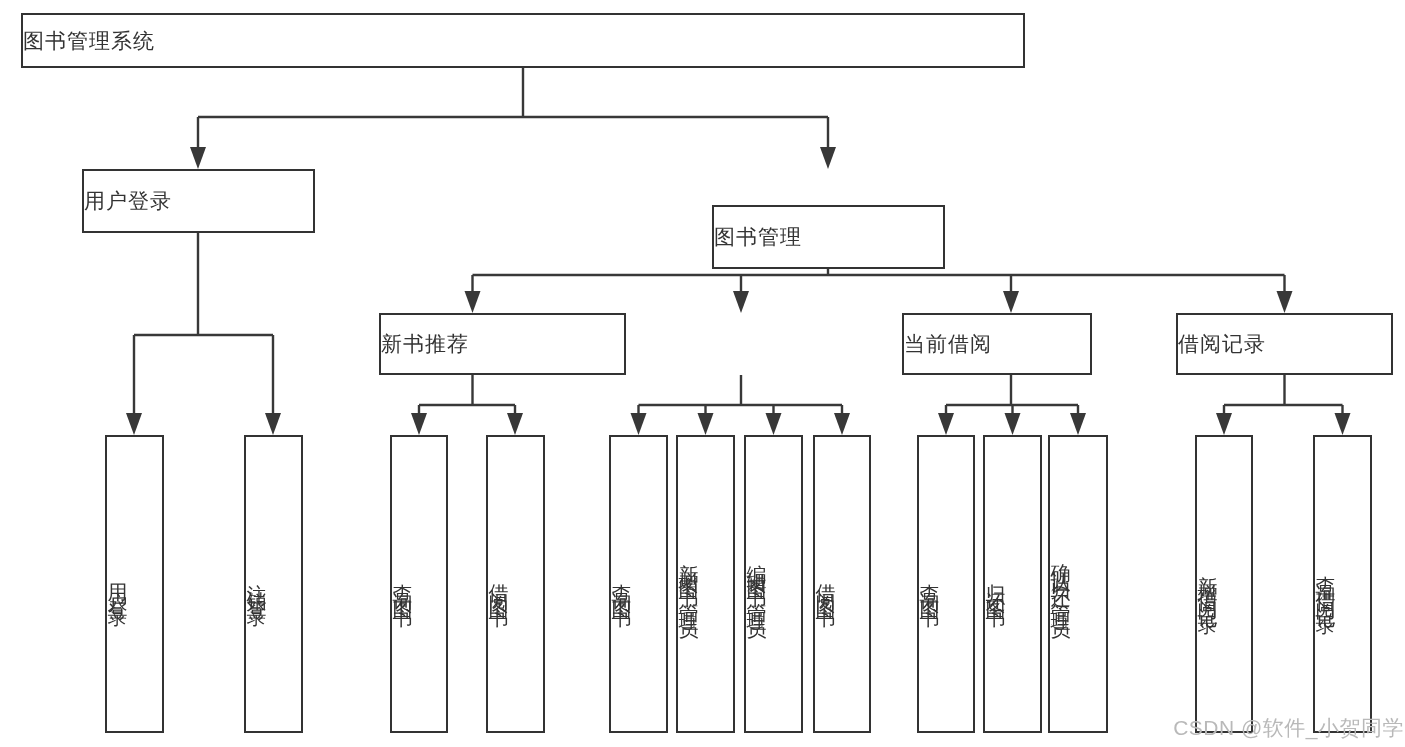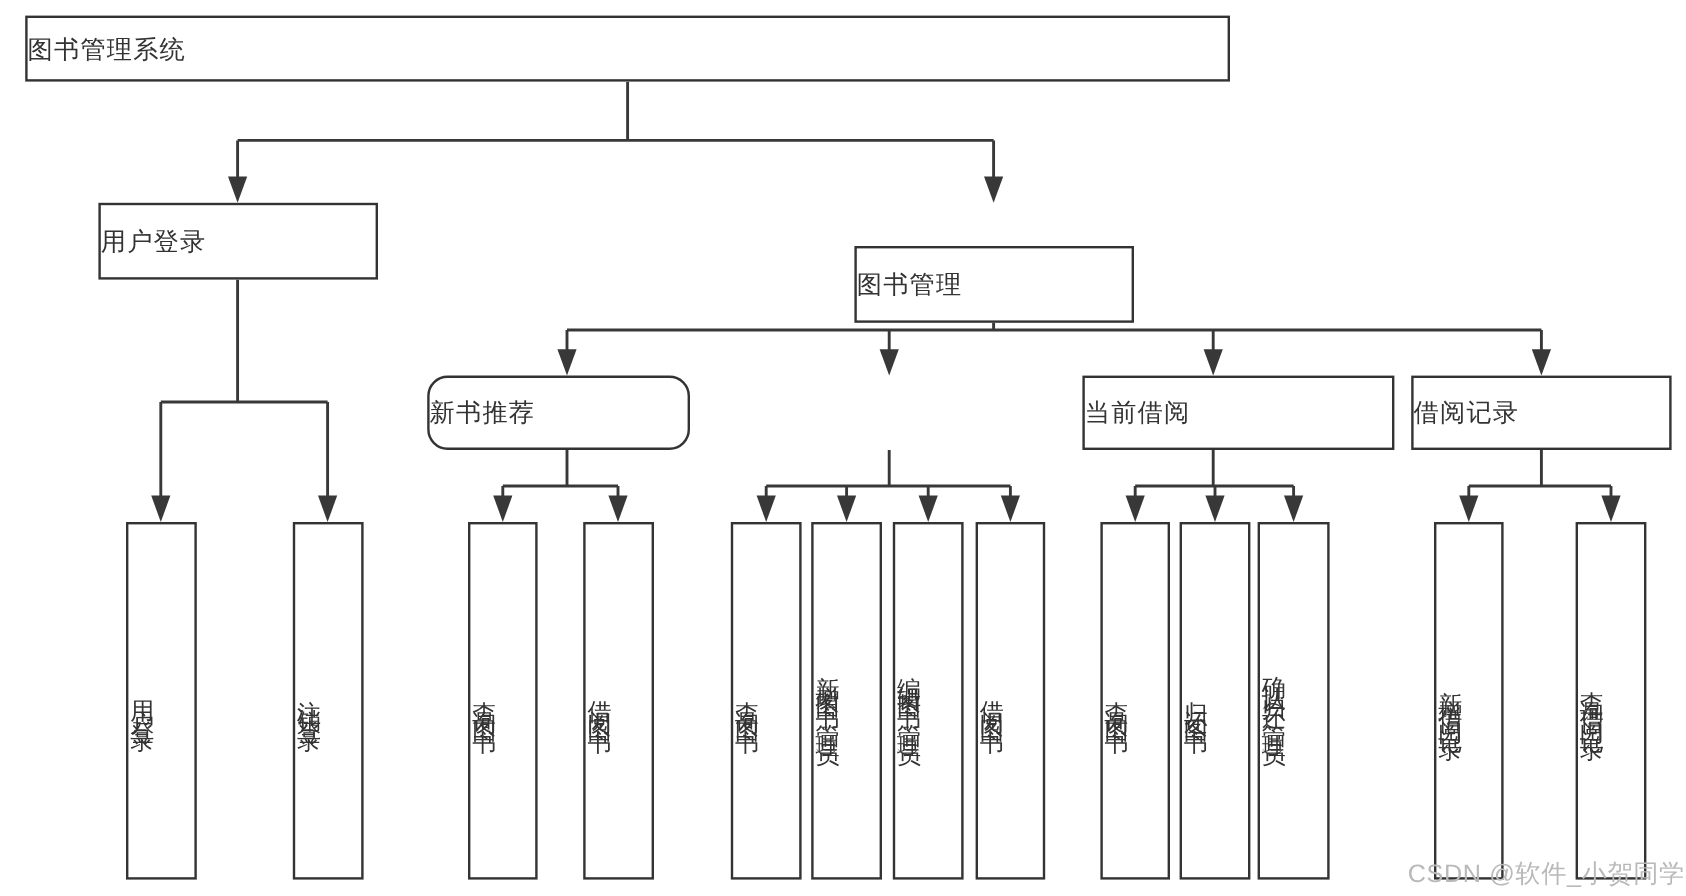--- a/index.html
+++ b/index.html
@@ -110,24 +110,24 @@
     <span>图书管理系统</span>
   </div>
 
   <div class="node h-node" style="left:82px;top:169px;width:233px;height:64px;">
     <span>用户登录</span>
   </div>
   <div class="node h-node" style="left:712px;top:169px;width:233px;height:64px;margin-top:36px;">
     <span>图书管理</span>
   </div>
 
-  <div class="node h-node" style="left:356px;top:313px;width:219px;height:62px;border-radius:17px;">
+  <div class="node h-node" style="left:379px;top:313px;width:247px;height:62px;">
     <span>新书推荐</span>
   </div>
-  <div class="node h-node" style="left:902px;top:313px;width:260px;height:62px;font-family:Liberation Mono, monospace;">
+  <div class="node h-node" style="left:902px;top:313px;width:190px;height:62px;font-family:Liberation Mono, monospace;">
     <span>当前借阅</span>
   </div>
   <div class="node h-node" style="left:1176px;top:313px;width:217px;height:62px;">
     <span>借阅记录</span>
   </div>
 
   <div class="node v-node" style="left:105px;top:435px;width:59px;height:298px;">
     <span>用户登录</span>
   </div>
   <div class="node v-node" style="left:244px;top:435px;width:59px;height:298px;">

